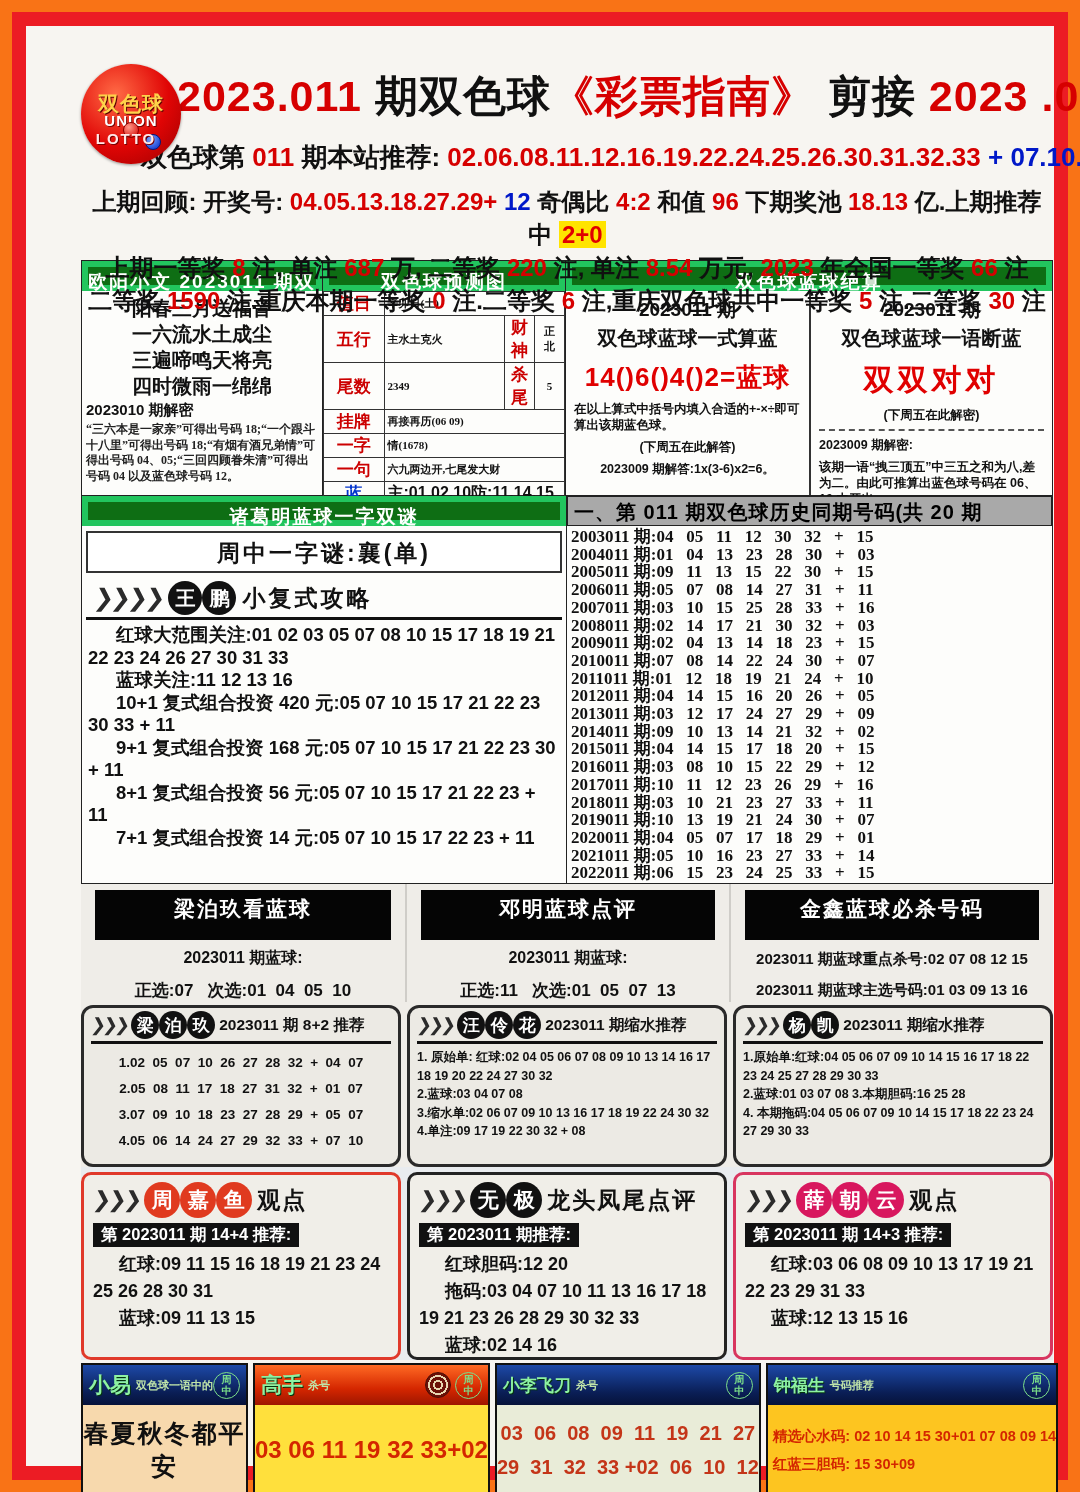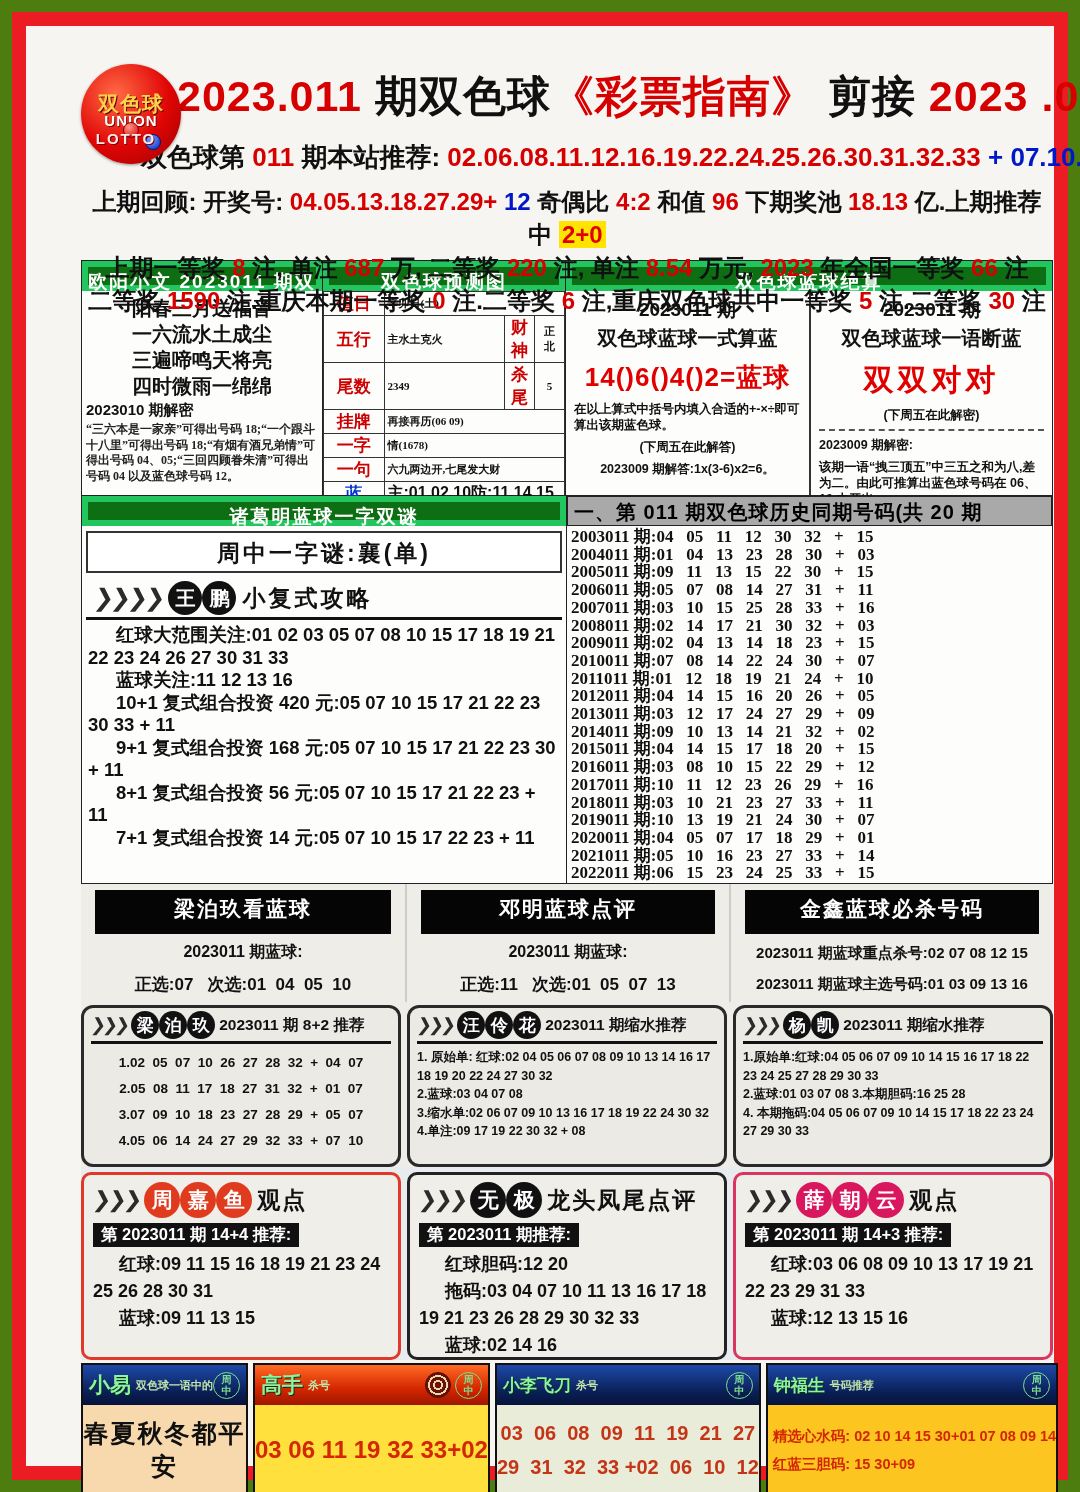--- a/index.html
+++ b/index.html
@@ -1,17 +1,17 @@
 <!DOCTYPE html>
 <html><head>
 <meta charset="utf-8">
 <style>
   * { margin:0; padding:0; box-sizing:border-box; }
   body { width:1080px; height:1492px; background:#fff; font-family:"Liberation Sans","DejaVu Sans",sans-serif; color:#111; }
-  .page { position:relative; width:1080px; height:1492px; background:#4d7c0f; overflow:hidden; }
+  .page { position:relative; width:1080px; height:1492px; background:#f97316; overflow:hidden; }
   .frame { position:absolute; left:12px; top:12px; right:12px; bottom:12px; border:14px solid #ec1c24; background:#f7f5f1; }
   .content { position:absolute; left:55px; top:34px; width:972px; }
 
   .seg-red { color:#d60000; }
   .seg-blue { color:#0018c8; }
   .seg-black { color:#101010; }
   .seg-hl { color:#e00000; background:#ffe400; padding:0 3px; }
 
   
   .masthead { position:relative; height:200px; }
@@ -82,21 +82,21 @@
   .wp-line { font-weight:bold; font-size:18.5px; line-height:22.5px; text-indent:28px; }
   .b2-right { width:486px; border:1px solid #222; border-top:none; border-left:none; background:#fdfdfb; }
   .hist-rows { padding:2px 0 0 4px; }
   .hist-row { font-family:"Liberation Serif",serif; font-weight:bold; font-size:17px; line-height:17.7px; white-space:pre; }
 
   
   .band3 { display:flex; height:118px; background:#efede8; }
   .b3-col { width:324px; padding-top:4px; }
   .b3-col + .b3-col { border-left:2px solid #cfcdc8; }
   .bc-hdr { margin:2px 14px 0; background:#050505; color:#fff; font-size:21px; font-weight:bold;
-    text-align:center; line-height:38px; height:44px; letter-spacing:2px; }
+    text-align:center; line-height:38px; height:50px; letter-spacing:2px; }
   .b3-line1 { text-align:center; font-weight:bold; font-size:16px; margin-top:8px; }
   .b3-line2 { text-align:center; font-weight:bold; font-size:17px; margin-top:10px; white-space:pre; }
   .b3-wide1 { text-align:center; font-weight:bold; font-size:15px; margin-top:10px; }
   .b3-wide2 { text-align:center; font-weight:bold; font-size:15px; margin-top:12px; }
 
   
   .band4 { display:flex; gap:6px; height:165px; padding-top:3px; background:#efede8; }
   .exp-box { flex:1; border:3px solid #2a2a2a; border-radius:12px; background:#eceae4; padding:3px 7px; overflow:hidden; }
   .exp-hdr { display:flex; align-items:center; gap:4px; border-bottom:3px solid #111; padding-bottom:2px; }
   .exp-hdr .chevrons { font-size:18px; }

